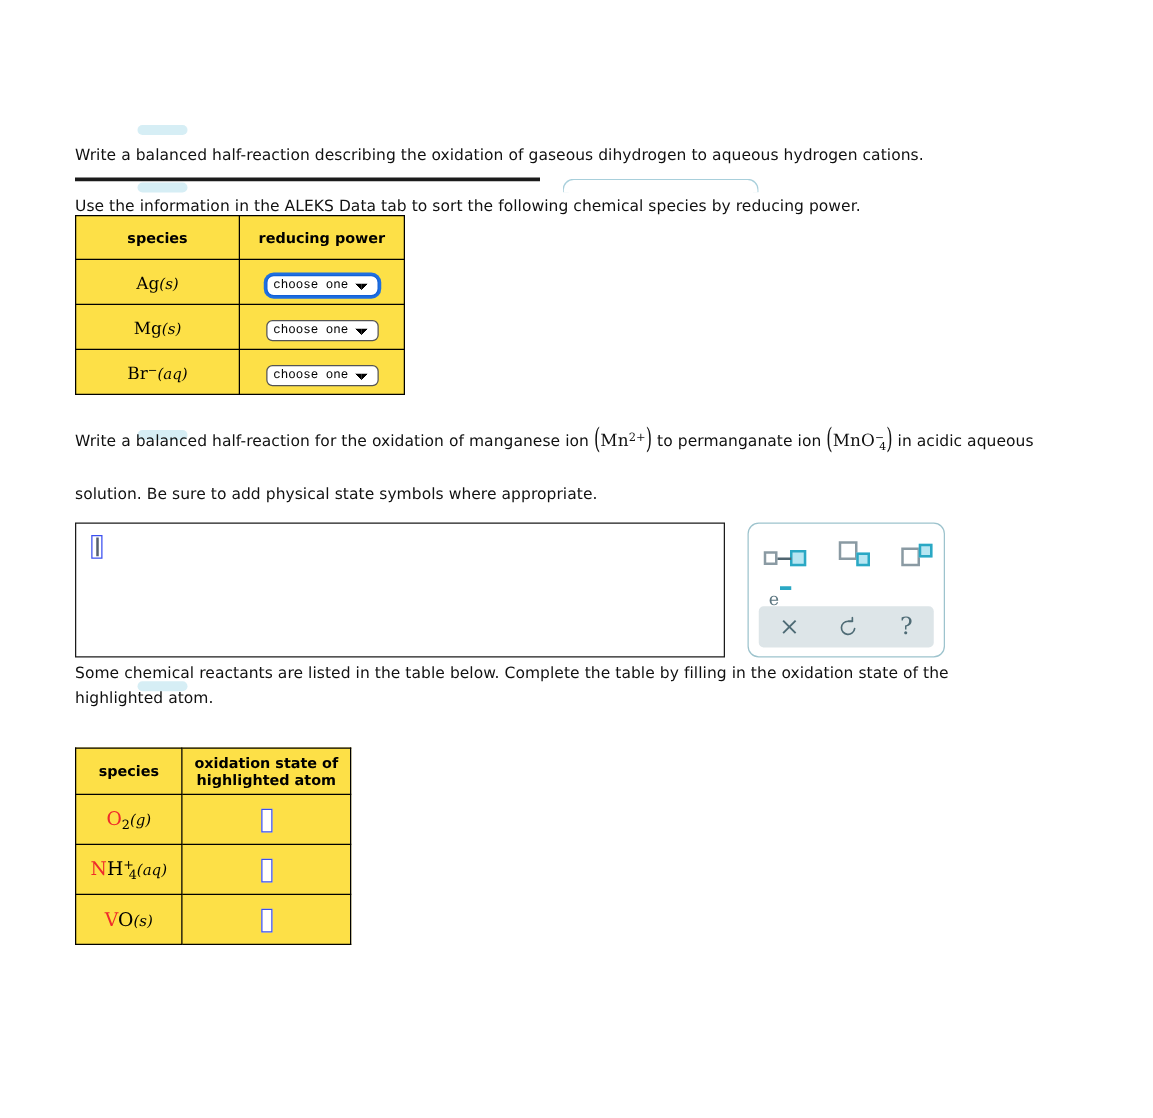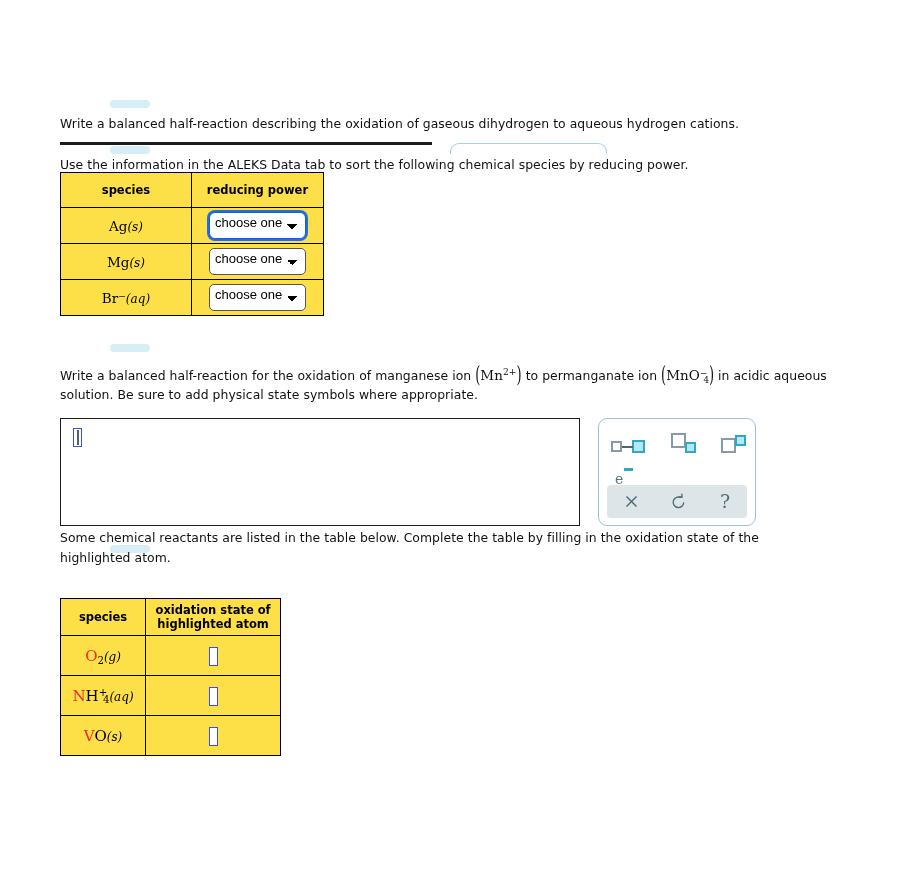--- a/index.html
+++ b/index.html
@@ -99,23 +99,23 @@
   }
   table.grid th {
     font-family: "DejaVu Sans", sans-serif;
     font-size: 11.5px;
     font-weight: bold;
     line-height: 14px;
   }
 
   
   select.choose {
-    font-family: Liberation Sans, sans-serif;
-    font-size: 13px;
-    padding: 2px 4px 8px 5px;
+    font-family: Liberation Mono, monospace;
+    font-size: 10px;
+    padding: 2px 4px 2px 5px;
     border: 1.4px solid #555555;
     border-radius: 5px;
     background: #ffffff;
     color: #000000;
     -webkit-appearance: none;
     appearance: none;
     background-image:
       linear-gradient(45deg, transparent 50%, #000 50%),
       linear-gradient(135deg, #000 50%, transparent 50%);
     background-position:
@@ -288,21 +288,21 @@
           <select class="choose">
             <option>choose one</option>
           </select>
         </td>
       </tr>
     </tbody>
   </table>
 
   <div class="ghost-pill" style="left:110px; top:344px; width:40px; height:8px;"></div>
 
-  <div class="qtext" style="left:60px; top:362px; width:800px;">
+  <div class="qtext" style="left:60px; top:340px; width:800px;">
     <span>Write a balanced half-reaction for the oxidation of manganese ion</span>
     <span class="bigparen"><span class="pl">(</span><span>Mn</span><sup style="font-size:0.68em; vertical-align:0.5em;">2+</sup><span class="pr">)</span></span>
     <span>to permanganate ion</span>
     <span class="bigparen"><span class="pl">(</span><span>MnO</span><sup style="font-size:0.64em; vertical-align:0.5em;">−</sup><sub style="font-size:0.64em; vertical-align:-0.35em; margin-left:-0.45em;">4</sub><span class="pr">)</span></span>
     <span>in acidic aqueous</span>
   </div>
   <div class="qtext" style="left:60px; top:385px; width:800px;">solution. Be sure to add physical state symbols where appropriate.</div>
 
   <div class="answer-box" style="left:60px; top:418px; width:520px; height:108px;">
     <div class="answer-caret" style="left:12px; top:9px;"></div>

